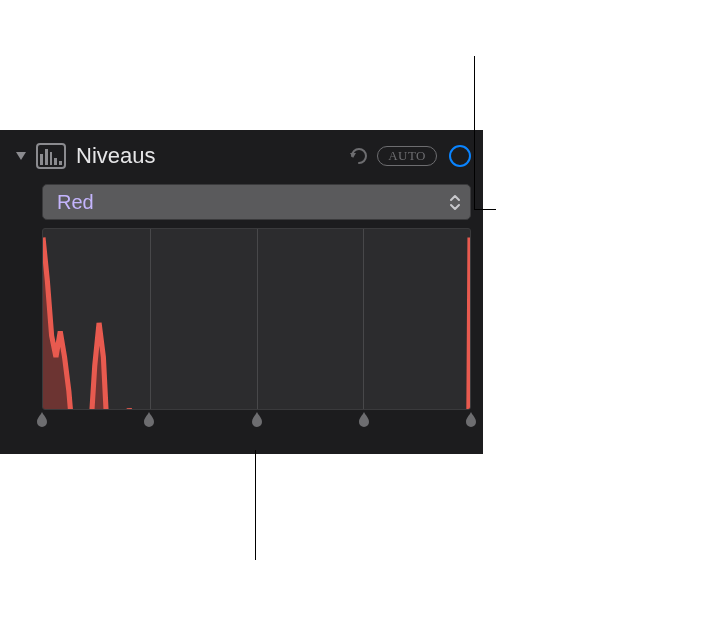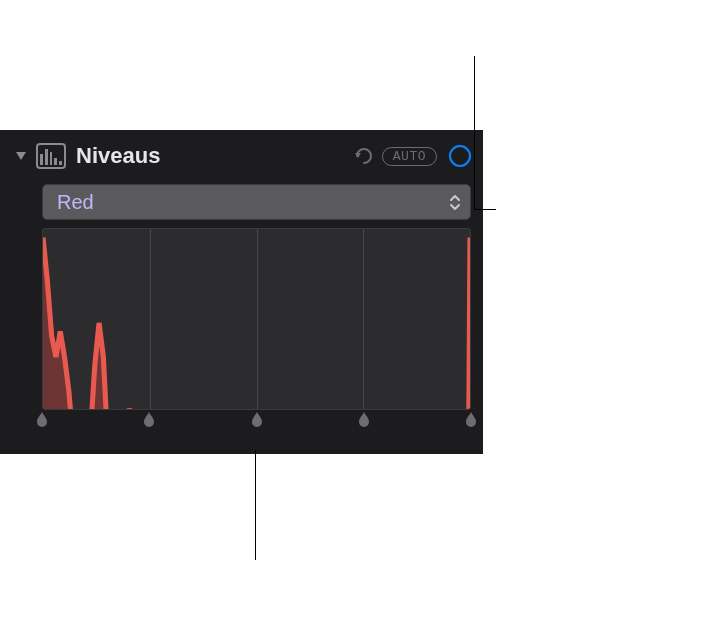--- a/index.html
+++ b/index.html
@@ -44,42 +44,42 @@
       padding: 2px 2px;
       gap: 2px;
     }
     .levels-glyph span {
       width: 3px;
       background: #8b8b8f;
     }
     .section-title {
       color: #e6e6e8;
       font-size: 22px;
-      font-weight: 700;
+      font-weight: 400;
       flex: 1;
       margin-left: 4px;
     }
     .undo-icon {
       width: 24px;
       height: 24px;
       color: #6d6d70;
       display: flex;
       align-items: center;
       justify-content: center;
     }
     .auto-btn {
       border: 1.5px solid #6d6d70;
       color: #6d6d70;
       font-size: 13px;
       letter-spacing: 0.5px;
       padding: 1px 10px;
       border-radius: 12px;
       background: transparent;
       font-weight: 400;
-      font-family: Liberation Mono, monospace;
+      font-family: Liberation Serif, serif;
     }
     .toggle-circle {
       width: 22px;
       height: 22px;
       border-radius: 50%;
       border: 2.5px solid #0a84ff;
       margin-left: 6px;
     }
     .dropdown {
       margin: 10px 2px 8px 32px;

